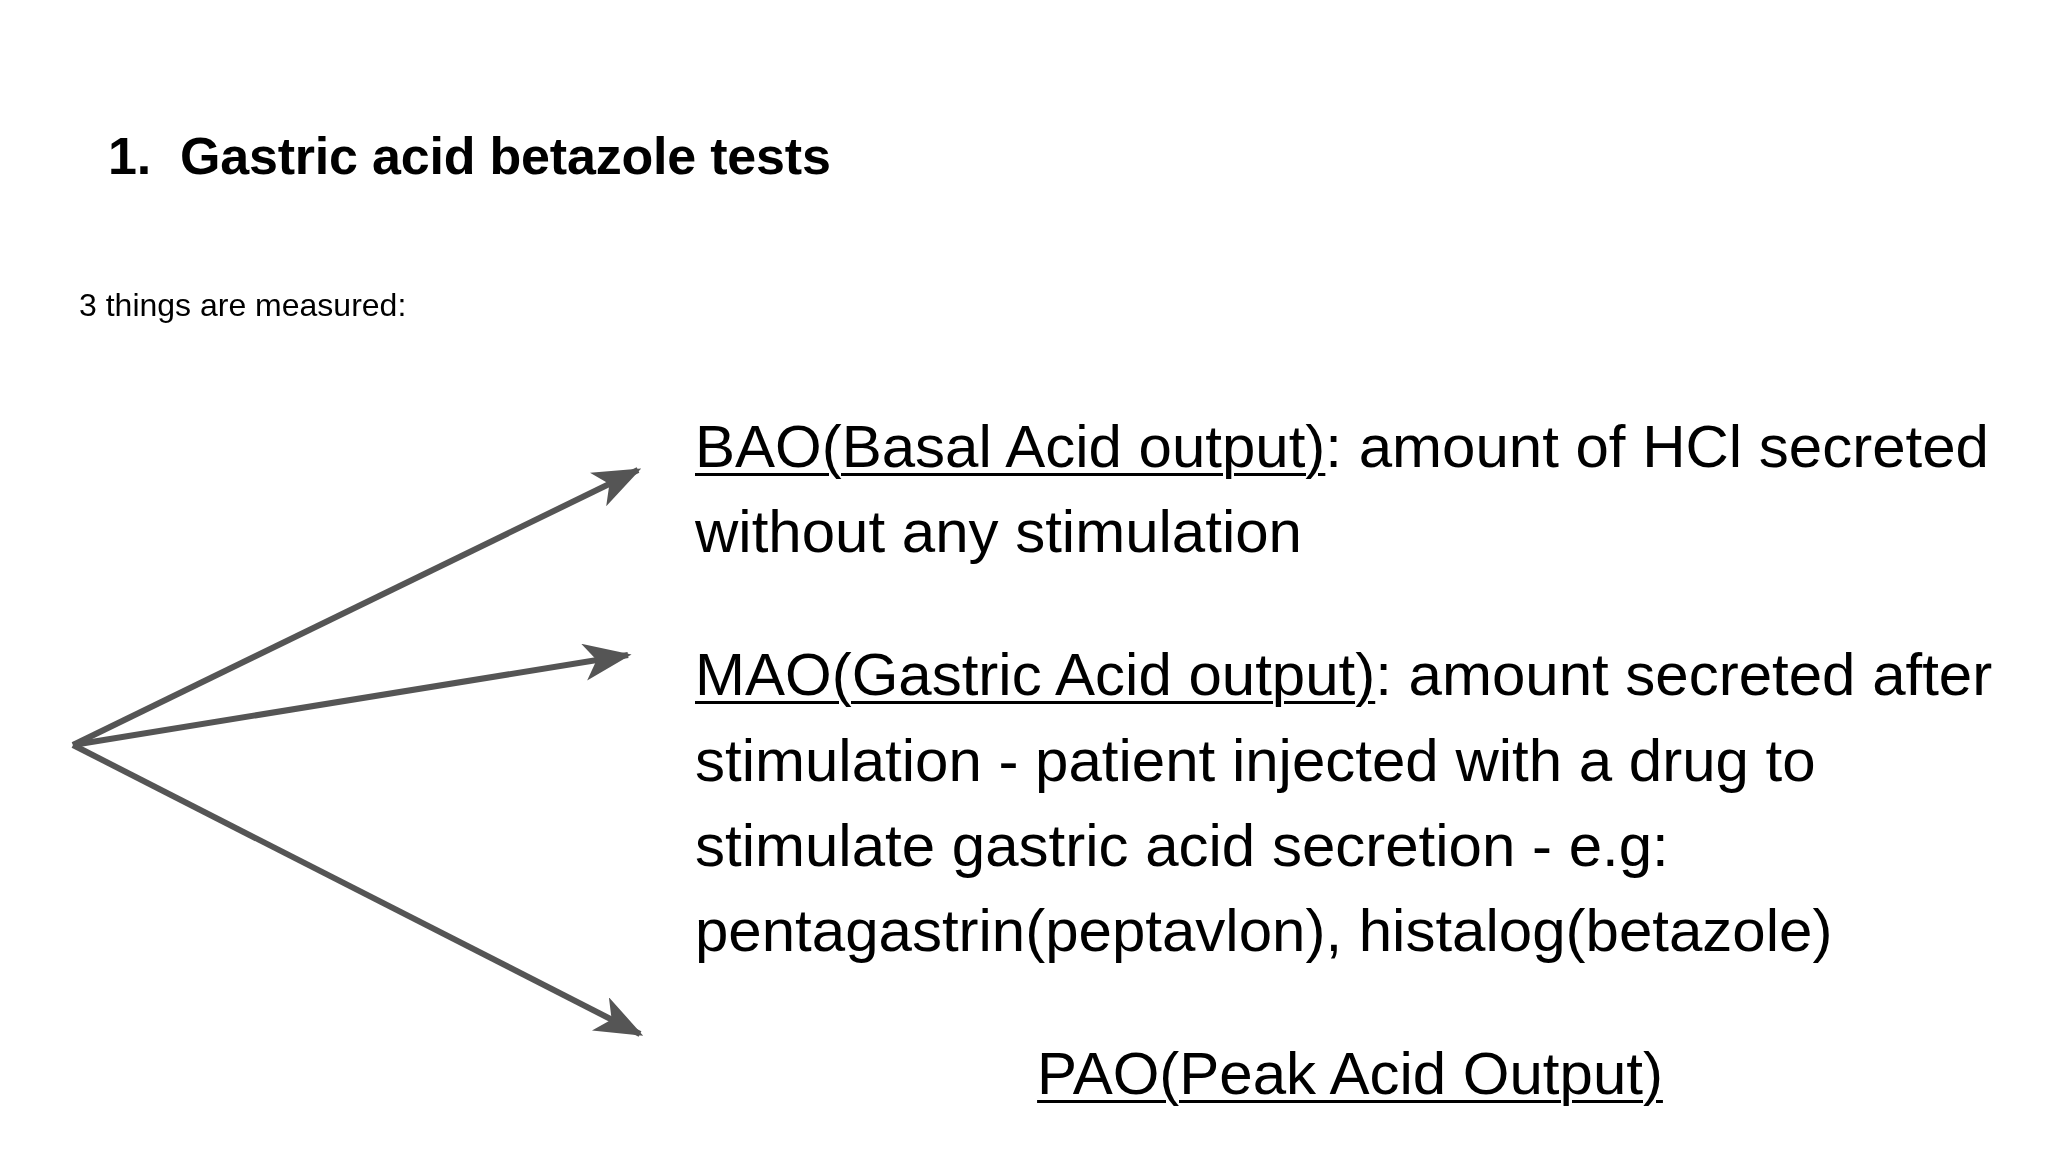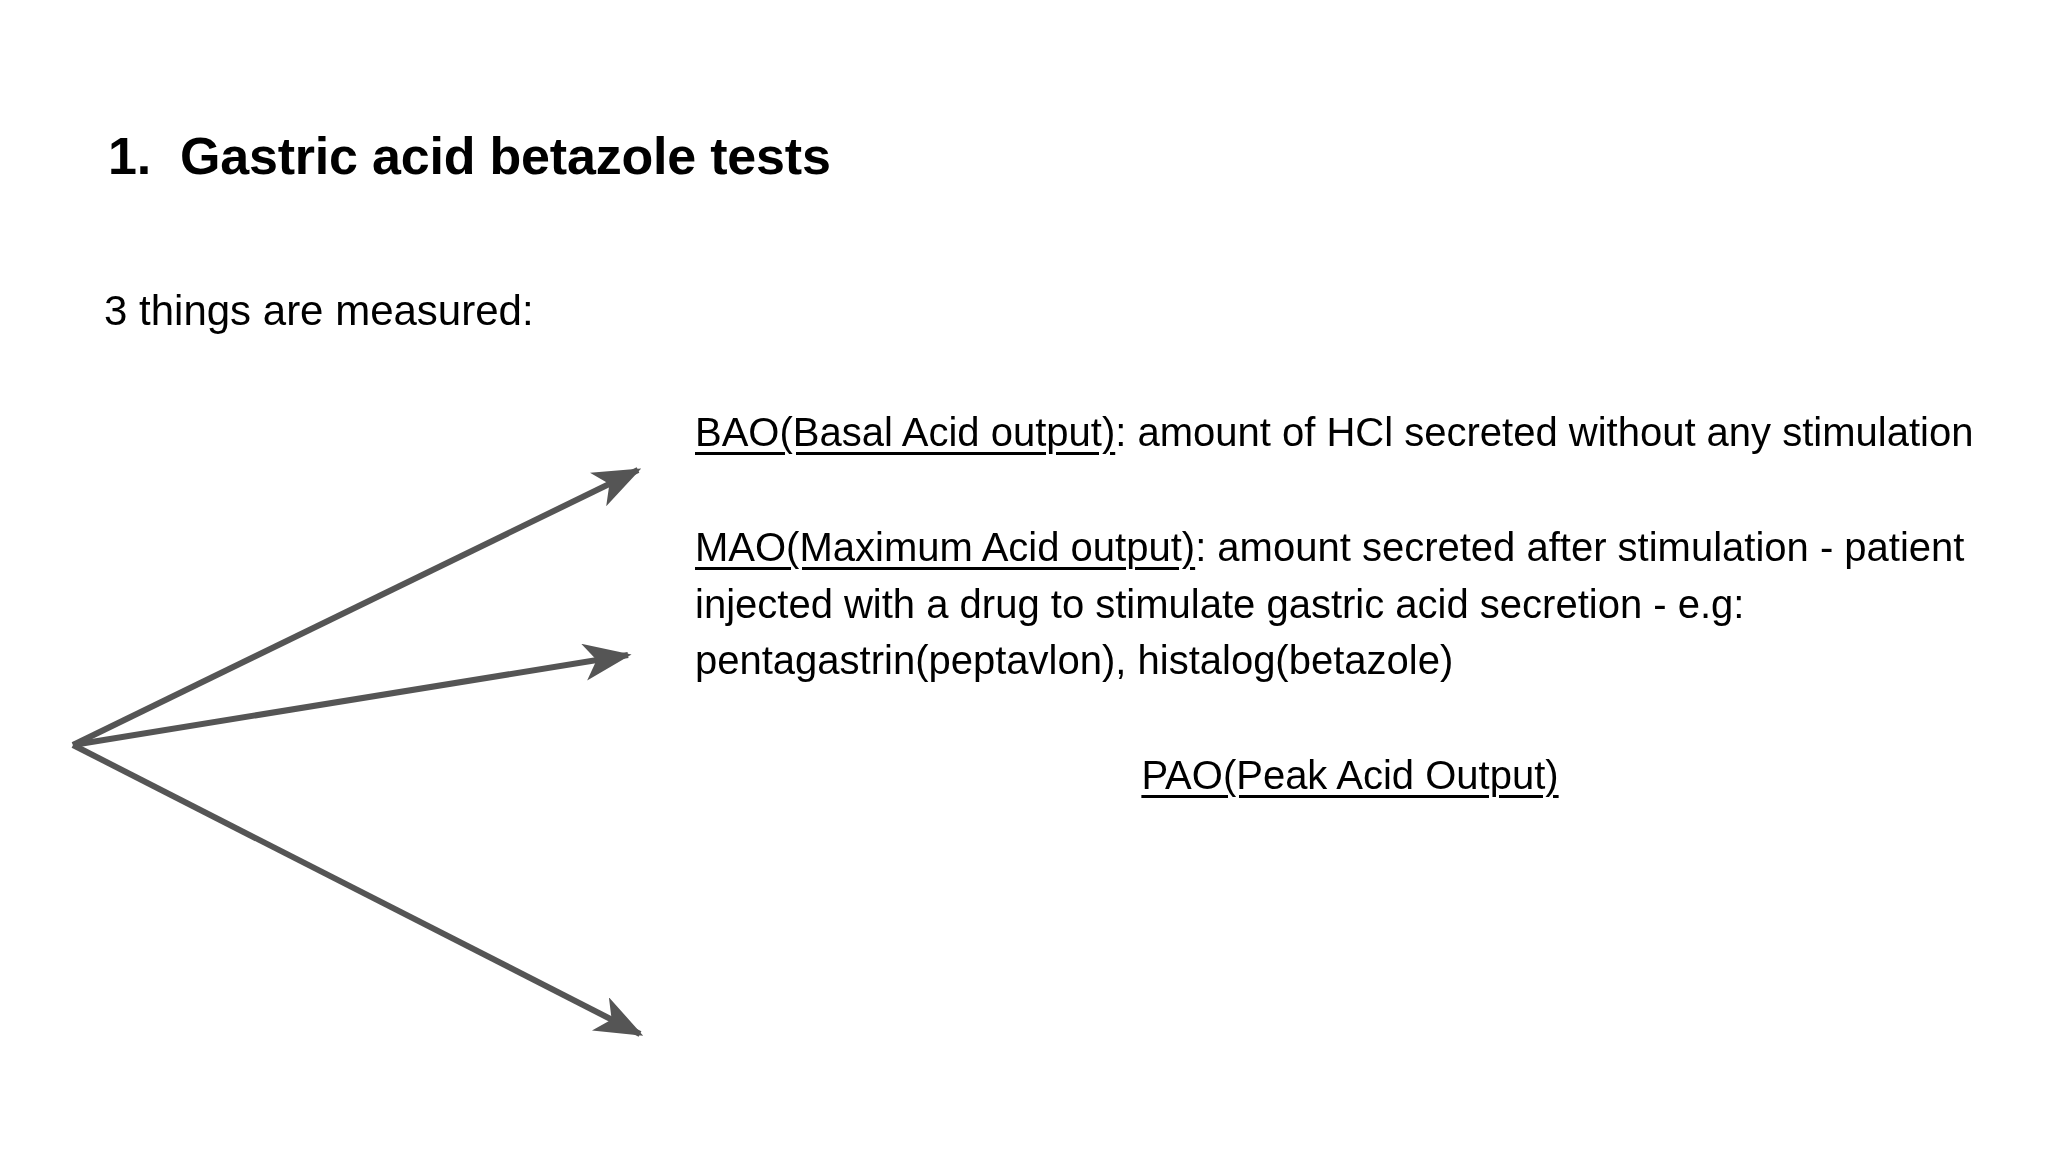--- a/index.html
+++ b/index.html
@@ -36,36 +36,36 @@
   }
   #title-number {
     width: 72px;
     flex: 0 0 72px;
   }
   #title-text { }
 
   
   #lead-in {
     position: absolute;
-    left: 104px;
+    left: 79px;
     top: 287px;
-    font-size: 42px;
+    font-size: 32px;
     line-height: 1.15;
     white-space: nowrap;
   }
 
   
   #body-column {
     position: absolute;
     left: 695px;
     top: 404px;
     width: 1310px;
   }
   .para {
-    font-size: 40px;
+    font-size: 60px;
     line-height: 1.42;
     margin: 0;
     text-align: left;
   }
   .para.p-bao    { margin-top: 0px; }
   .para.p-mao    { margin-top: 58px; }
   .para.p-pao    { margin-top: 58px; text-align: center; }
   .term {
     text-decoration: underline;
     text-underline-offset: 6px;
@@ -105,21 +105,21 @@
     <line x1="73" y1="745" x2="640" y2="1034" stroke="#555555" stroke-width="6" marker-end="url(#ah)"></line>
   </svg>
 
   <div id="body-column">
 
     <p class="para p-bao">
       <span class="term">BAO(Basal Acid output)</span><span>: amount of HCl secreted without any stimulation</span>
     </p>
 
     <p class="para p-mao">
-      <span class="term">MAO(Maximum Acid output)</span><span>: amount secreted after stimulation - patient injected with a drug to stimulate gastric acid secretion - e.g: pentagastrin(peptavlon), histalog(betazole)</span>
+      <span class="term">MAO(Gastric Acid output)</span><span>: amount secreted after stimulation - patient injected with a drug to stimulate gastric acid secretion - e.g: pentagastrin(peptavlon), histalog(betazole)</span>
     </p>
 
     <p class="para p-pao">
       <span class="term">PAO(Peak Acid Output)</span><span></span>
     </p>
 
   </div>
 </div>
 
 </body></html>

